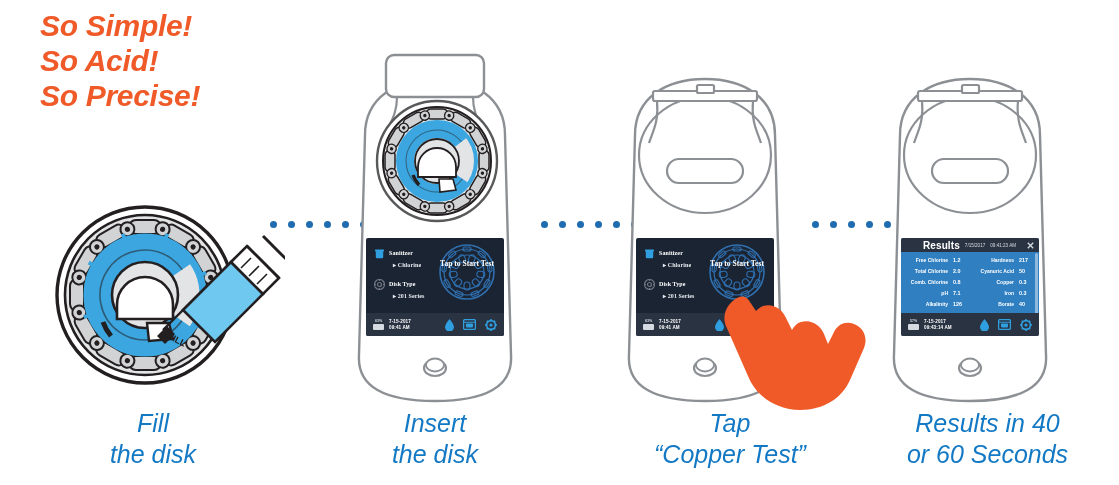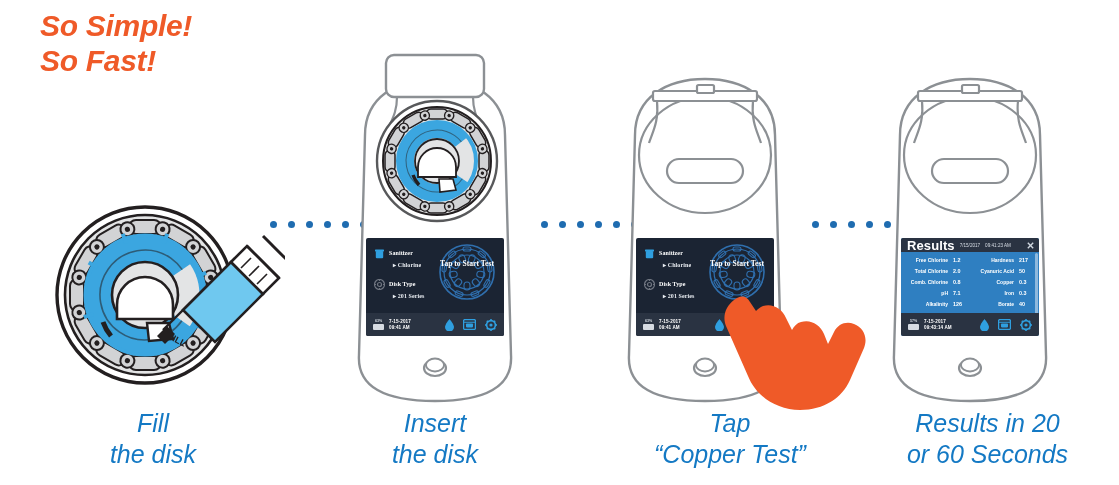--- a/index.html
+++ b/index.html
@@ -71,21 +71,21 @@
     position:absolute;text-align:center;color:#ffffff;font-weight:bold;
     font-size:7.6px;line-height:8.6px;white-space:nowrap;
   }
 
   
   .lcd-results{background:#2f7fc1;}
   .res-head{
     position:absolute;left:0;top:0;width:100%;height:14px;background:#2a3342;
     display:flex;align-items:center;
   }
-  .res-head .rh-title{color:#fff;font-weight:bold;font-size:13px;margin-left:6px;
+  .res-head .rh-title{color:#fff;font-weight:bold;font-size:10px;margin-left:22px;
                       letter-spacing:0.1px;}
   .res-head .rh-dt{color:#d8dee6;font-size:4.6px;margin-left:5px;white-space:nowrap;}
   .res-grid{
     position:absolute;left:0;top:16px;width:100%;
     display:grid;grid-template-columns:1fr 1fr;column-gap:4px;row-gap:0;
     padding:0 5px;box-sizing:border-box;
   }
   .res-cell{display:flex;justify-content:flex-end;align-items:center;
             height:11px;gap:5px;white-space:nowrap;}
   .res-cell .rk{font-size:5px;color:#ffffff;font-weight:bold;}
@@ -94,21 +94,22 @@
   .res-scroll{position:absolute;right:1px;top:15px;width:3px;height:62px;
               background:#8fb9dd;border-radius:2px;}
 </style>
 </head>
 <body>
 
 <div class="stage">
 
   <div class="headline">
     <div>So Simple!</div>
-    <div>So Fast!</div>
+    <div>So Acid!</div>
+    <div>So Precise!</div>
   </div>
 
   <svg style="position:absolute;left:35px;top:140px;" width="250" height="250" viewBox="0 0 250 250">
 
     <circle cx="110" cy="155" r="88" fill="#ffffff" stroke="#231f20" stroke-width="3.4"></circle>
     <circle cx="110" cy="155" r="80" fill="#e3e4e5" stroke="#231f20" stroke-width="2.6"></circle>
 
     <g fill="#d2d3d5" stroke="#231f20" stroke-width="2">
       <g transform="rotate(0 110 155)">
           <rect x="94" y="80" width="32" height="14" rx="7"></rect>
@@ -834,17 +835,17 @@
               <line x1="10.2" y1="1.8" x2="9.1" y2="2.9"></line>
               <line x1="2.9" y1="9.1" x2="1.8" y2="10.2"></line>
             </g>
           </svg>
         </div>
       </div>
     </div>
   </div>
 
   <div class="caption" style="left:865px;top:408px;width:245px;">
-    <span>Results in 20</span>
+    <span>Results in 40</span>
     <span>or 60 Seconds</span>
   </div>
 
 </div>
 
 </body></html>

